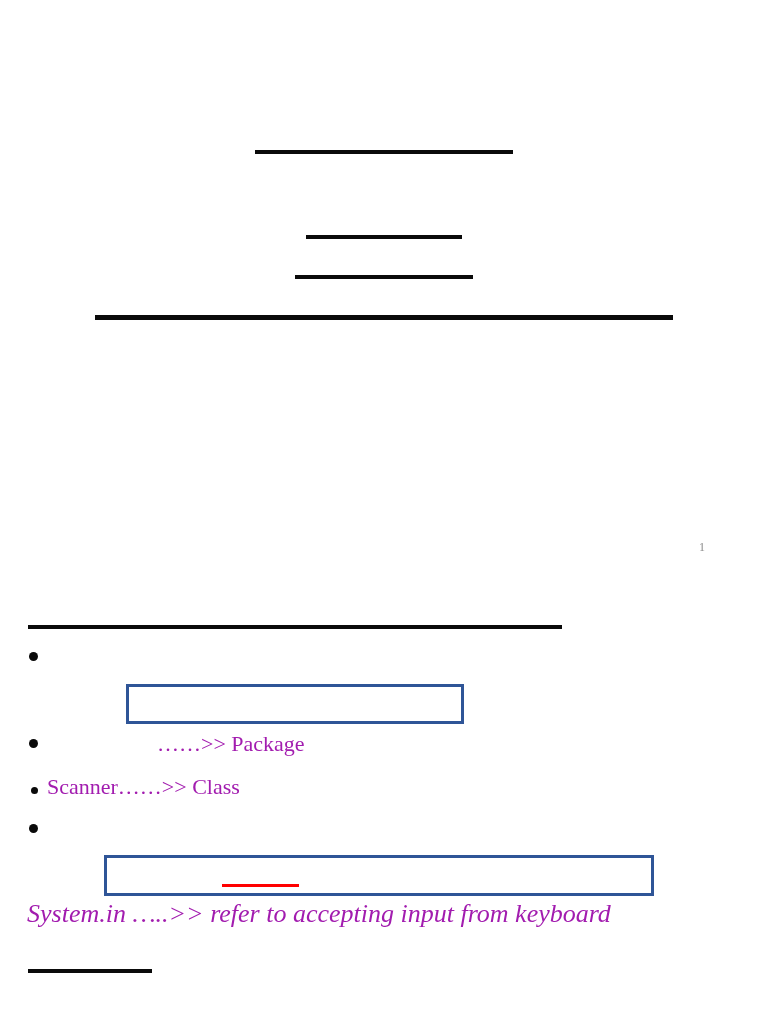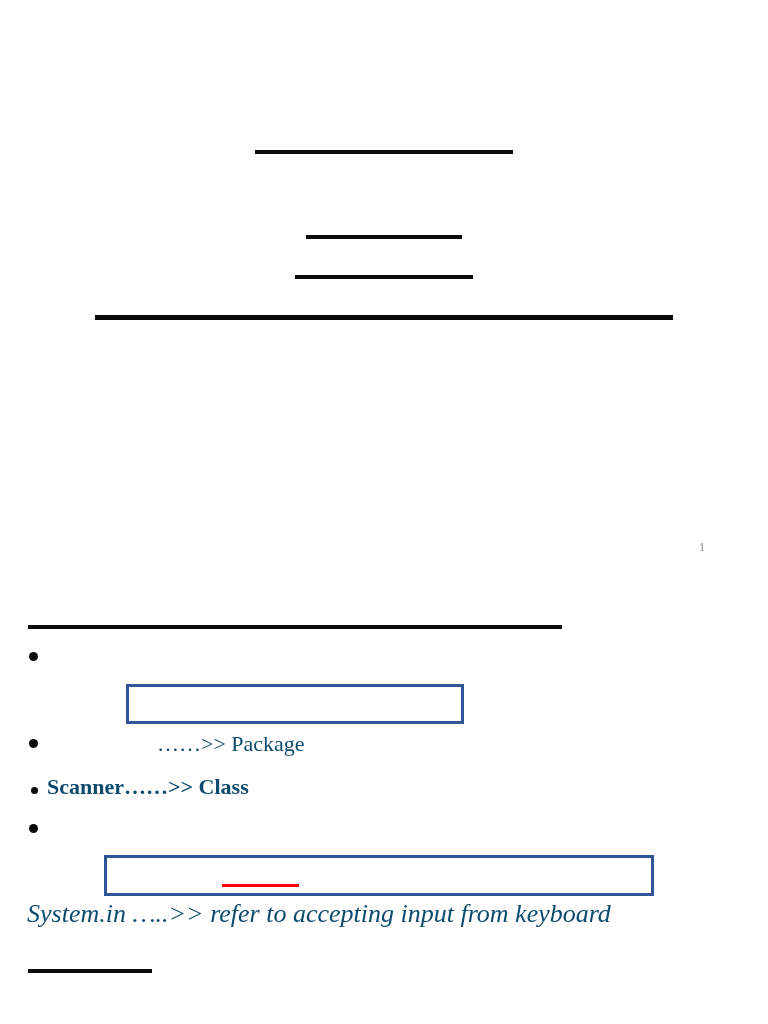--- a/index.html
+++ b/index.html
@@ -28,21 +28,21 @@
     position: absolute;
     border: 3px solid #2F5597;
     background: transparent;
   }
   .redline {
     position: absolute;
     background: #FF0000;
   }
   .doc-text {
     position: absolute;
-    color: #0c4a6e;
+    color: #a21caf;
     white-space: nowrap;
     line-height: 1.15;
   }
   .t-small { font-size: 22px; }
   .t-large { font-size: 26px; }
   .page-num {
     position: absolute;
     color: #8C8C8C;
     font-size: 12px;
   }
@@ -62,21 +62,21 @@
   <div class="rule" style="left:28px;top:625px;width:534px;height:4px;"></div>
 
   <div class="bullet" style="left:29px;top:652px;width:9px;height:9px;"></div>
 
   <div class="bluebox" style="left:126px;top:684px;width:332px;height:34px;"></div>
 
   <div class="bullet" style="left:29px;top:739px;width:9px;height:9px;"></div>
   <span class="doc-text t-small" style="left:157px;top:731px;">……&gt;&gt; Package</span>
 
   <div class="bullet" style="left:31px;top:787px;width:7px;height:7px;"></div>
-  <span class="doc-text t-small" style="left:47px;top:774px;font-weight:bold;">Scanner……&gt;&gt; Class</span>
+  <span class="doc-text t-small" style="left:47px;top:774px;">Scanner……&gt;&gt; Class</span>
 
   <div class="bullet" style="left:29px;top:824px;width:9px;height:9px;"></div>
 
   <div class="bluebox" style="left:104px;top:855px;width:544px;height:35px;"></div>
   <div class="redline" style="left:222px;top:884px;width:77px;height:3px;"></div>
 
   <span class="doc-text t-large" style="left:27px;top:899px;font-style:italic;">System.in …..&gt;&gt; refer to accepting input from keyboard</span>
 
   <div class="rule" style="left:28px;top:969px;width:124px;height:4px;"></div>
 

